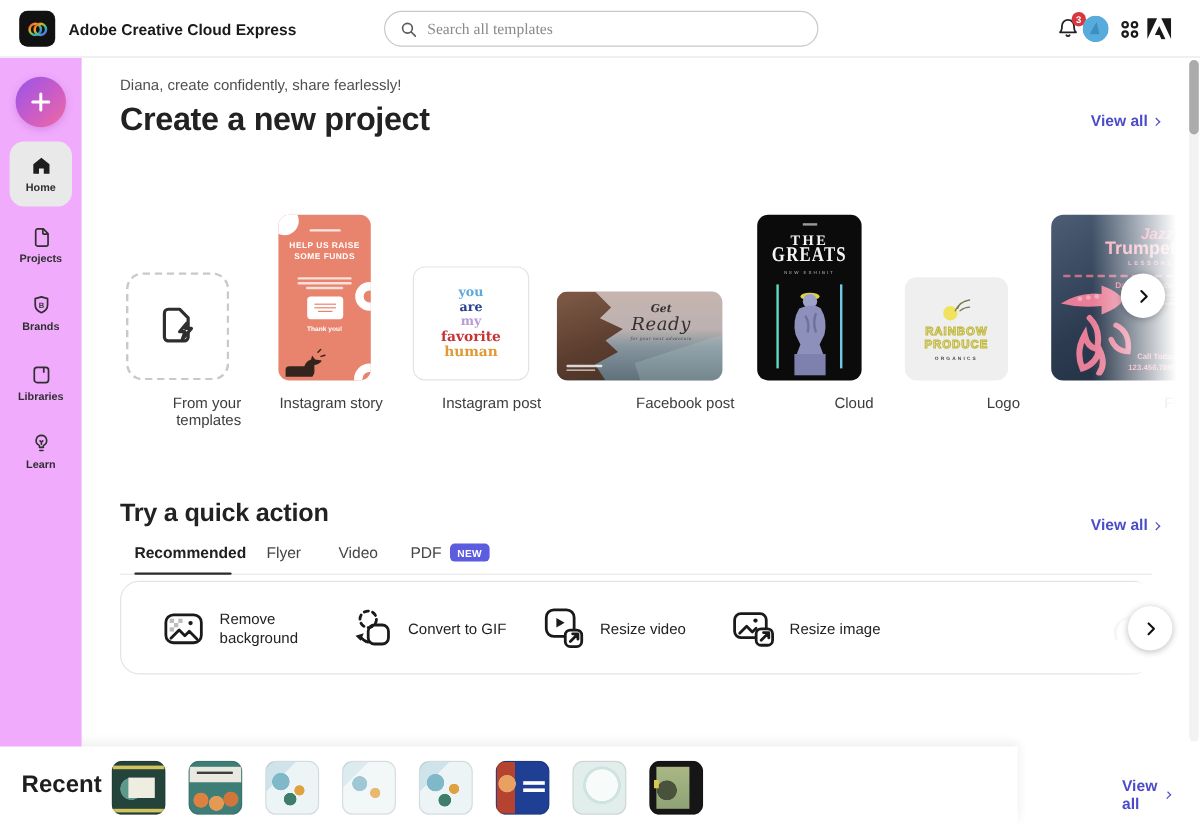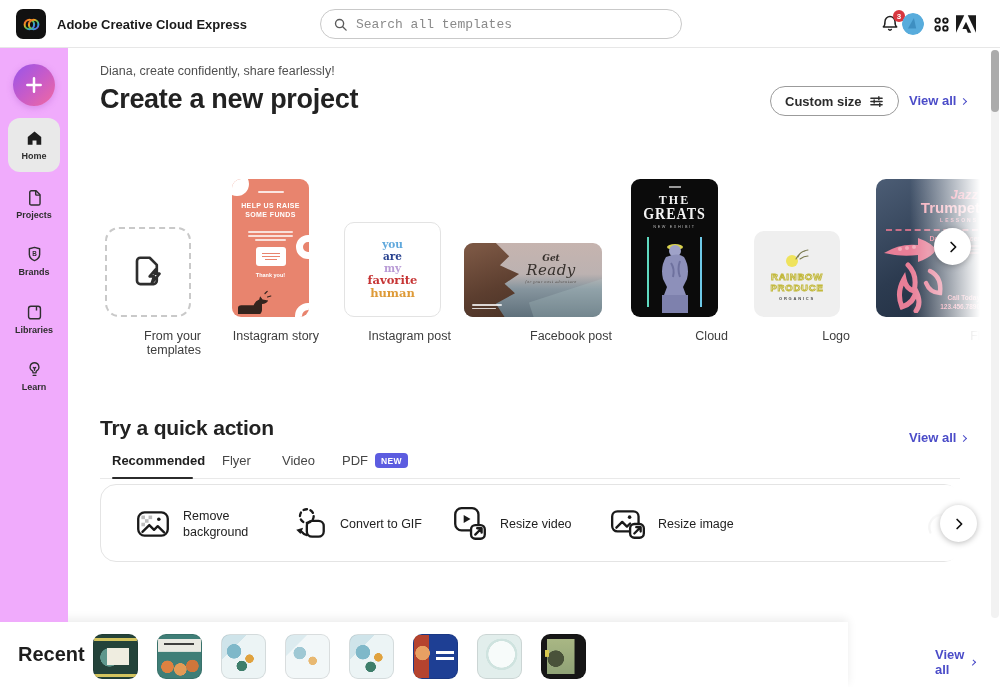--- a/index.html
+++ b/index.html
@@ -5,21 +5,21 @@
   * { margin:0; padding:0; box-sizing:border-box; }
   html,body { width:1000px; height:687px; }
   body { font-family:"Liberation Sans", sans-serif; background:#fff; }
   .screen { position:relative; width:1000px; height:687px; overflow:hidden; background:#fff; }
 
   
   .header { position:absolute; left:0; top:0; width:1000px; height:48px; background:#fff; border-bottom:1px solid #E7E7E7; z-index:40; }
   .cc-logo { position:absolute; left:16px; top:9px; width:30px; height:30px; border-radius:7px; background:#111; display:flex; align-items:center; justify-content:center; cursor:pointer; }
   .app-title { position:absolute; left:57px; top:0; height:48px; display:flex; align-items:center; font-size:13px; font-weight:700; color:#1A1A1A; }
   .search-pill { position:absolute; left:320px; top:9px; width:362px; height:30px; border:1px solid #C9C9C9; border-radius:16px; background:#fff; display:flex; align-items:center; padding:0 12px; gap:8px; }
-  .search-pill input { border:none; outline:none; flex:1; font-size:13px; color:#3a3a3a; font-family:Liberation Mono, monospace; background:transparent; }
+  .search-pill input { border:none; outline:none; flex:1; font-size:13px; color:#3a3a3a; font-family:Liberation Serif, serif; background:transparent; }
   .search-pill input::placeholder { color:#8a8a8a; }
   .hdr-ic { position:absolute; top:0; height:48px; display:flex; align-items:center; cursor:pointer; }
   .bell-wrap { left:880px; position:absolute; top:14px; width:22px; height:22px; }
   .badge { position:absolute; top:-4px; right:-3px; min-width:12px; height:12px; border-radius:7px; background:#D7373F; color:#fff; font-size:8px; font-weight:700; display:flex; align-items:center; justify-content:center; padding:0 2px; }
   .avatar { position:absolute; left:902px; top:13px; width:22px; height:22px; border-radius:50%; overflow:hidden; cursor:pointer; }
   .grid-ic { left:933px; } .adobe-ic { left:956px; }
 
   
   .sidebar { position:absolute; left:0; top:48px; width:68px; height:574px; background:#f0abfc; z-index:30; }
   .plus-btn { position:absolute; left:13px; top:16px; width:42px; height:42px; border-radius:50%;
@@ -260,27 +260,20 @@
           <path d="M14.5 4v5.5"></path>
       </svg>
       <span class="nlabel">Libraries</span>
     </div>
   </div>
 
   <div class="main">
     <div class="greeting">Diana, create confidently, share fearlessly!</div>
     <div class="h1">Create a new project</div>
 
-    <div class="custom-size">
-      <span class="cs-label">Custom size</span>
-      <svg width="15" height="15" viewBox="0 0 16 16" fill="none" stroke="#2E2E2E" stroke-width="1.5" stroke-linecap="round">
-        <path d="M2 4.5h12M2 8h12M2 11.5h12"></path>
-          <path d="M10.5 2.8v3.4M5.5 6.3v3.4M11.5 9.8v3.4"></path>
-      </svg>
-    </div>
 
     <div class="view-all va1">
       <span>View all</span>
         <span class="chev"></span>
     </div>
 
     <div class="tcard c1">
       <svg width="44" height="44" viewBox="0 0 40 40" fill="none" stroke="#2E2E2E" stroke-width="2.4" stroke-linecap="round" stroke-linejoin="round">
         <path d="M13 7h8.5L28 13.5V28a3 3 0 0 1-3 3H13a3 3 0 0 1-3-3V10a3 3 0 0 1 3-3z"></path>
         <path d="M27 17.5 21.5 24h4l-2 6 7-8.5H26z" fill="#fff"></path>

